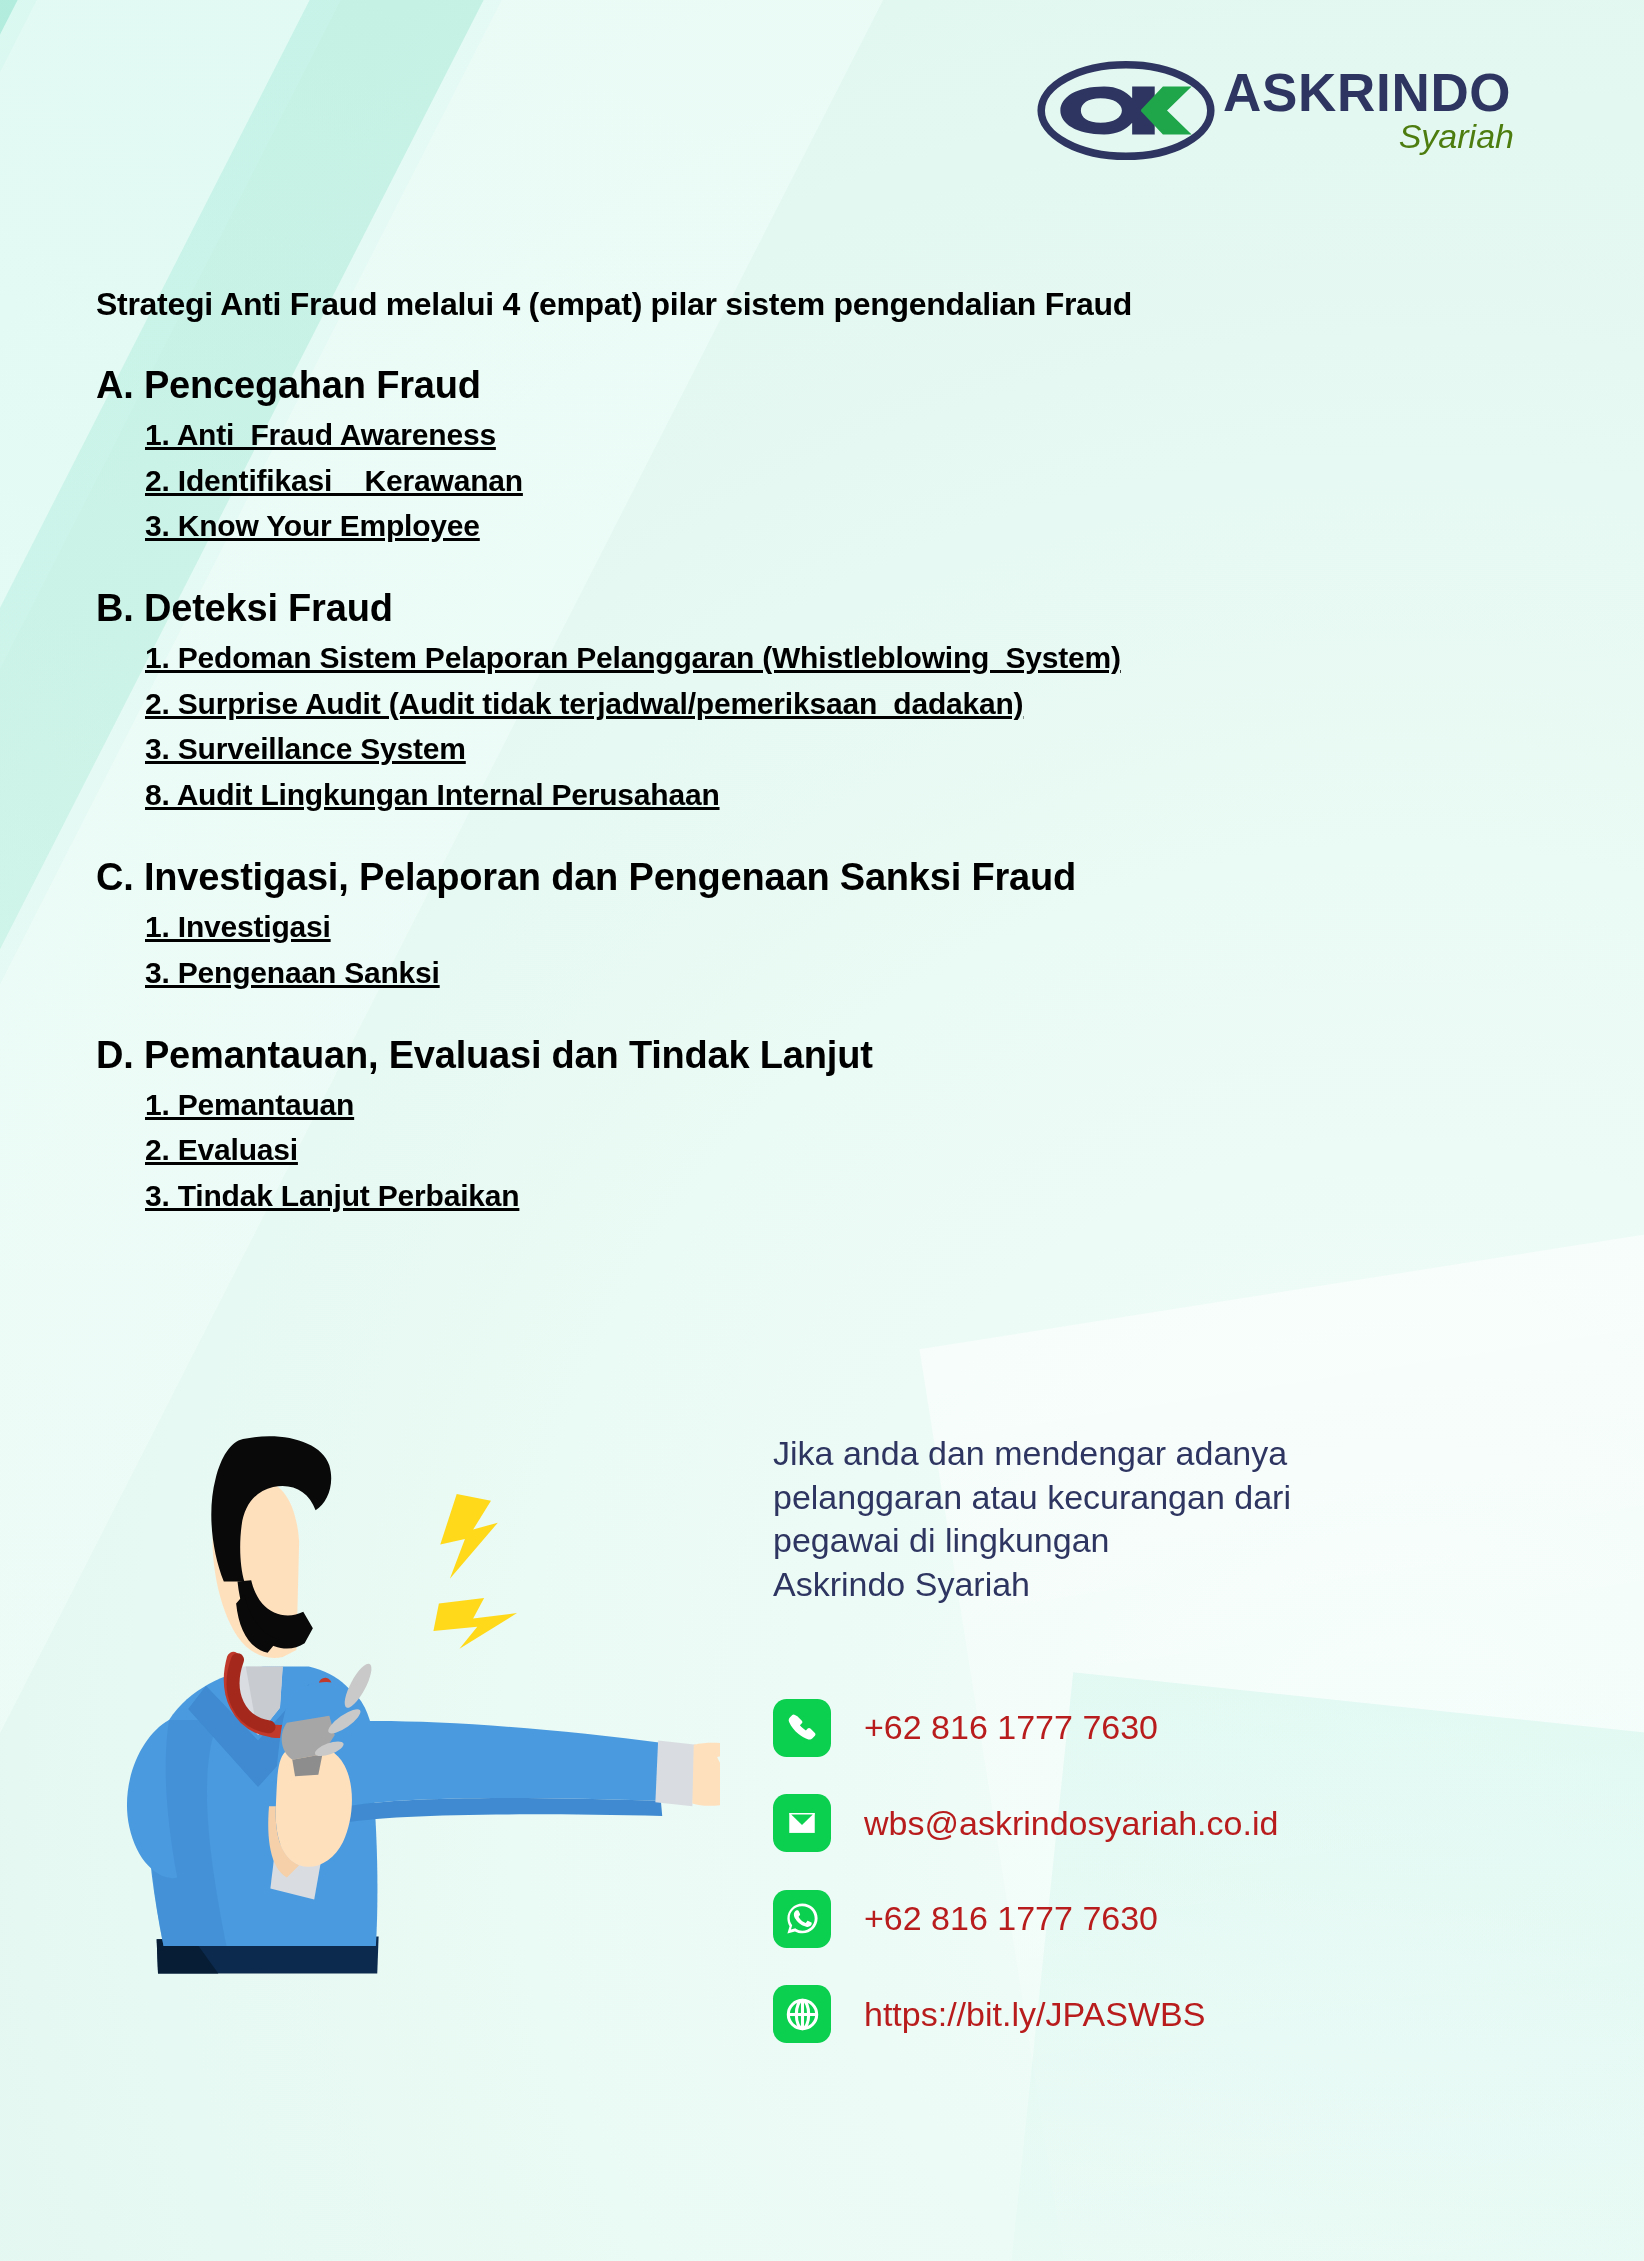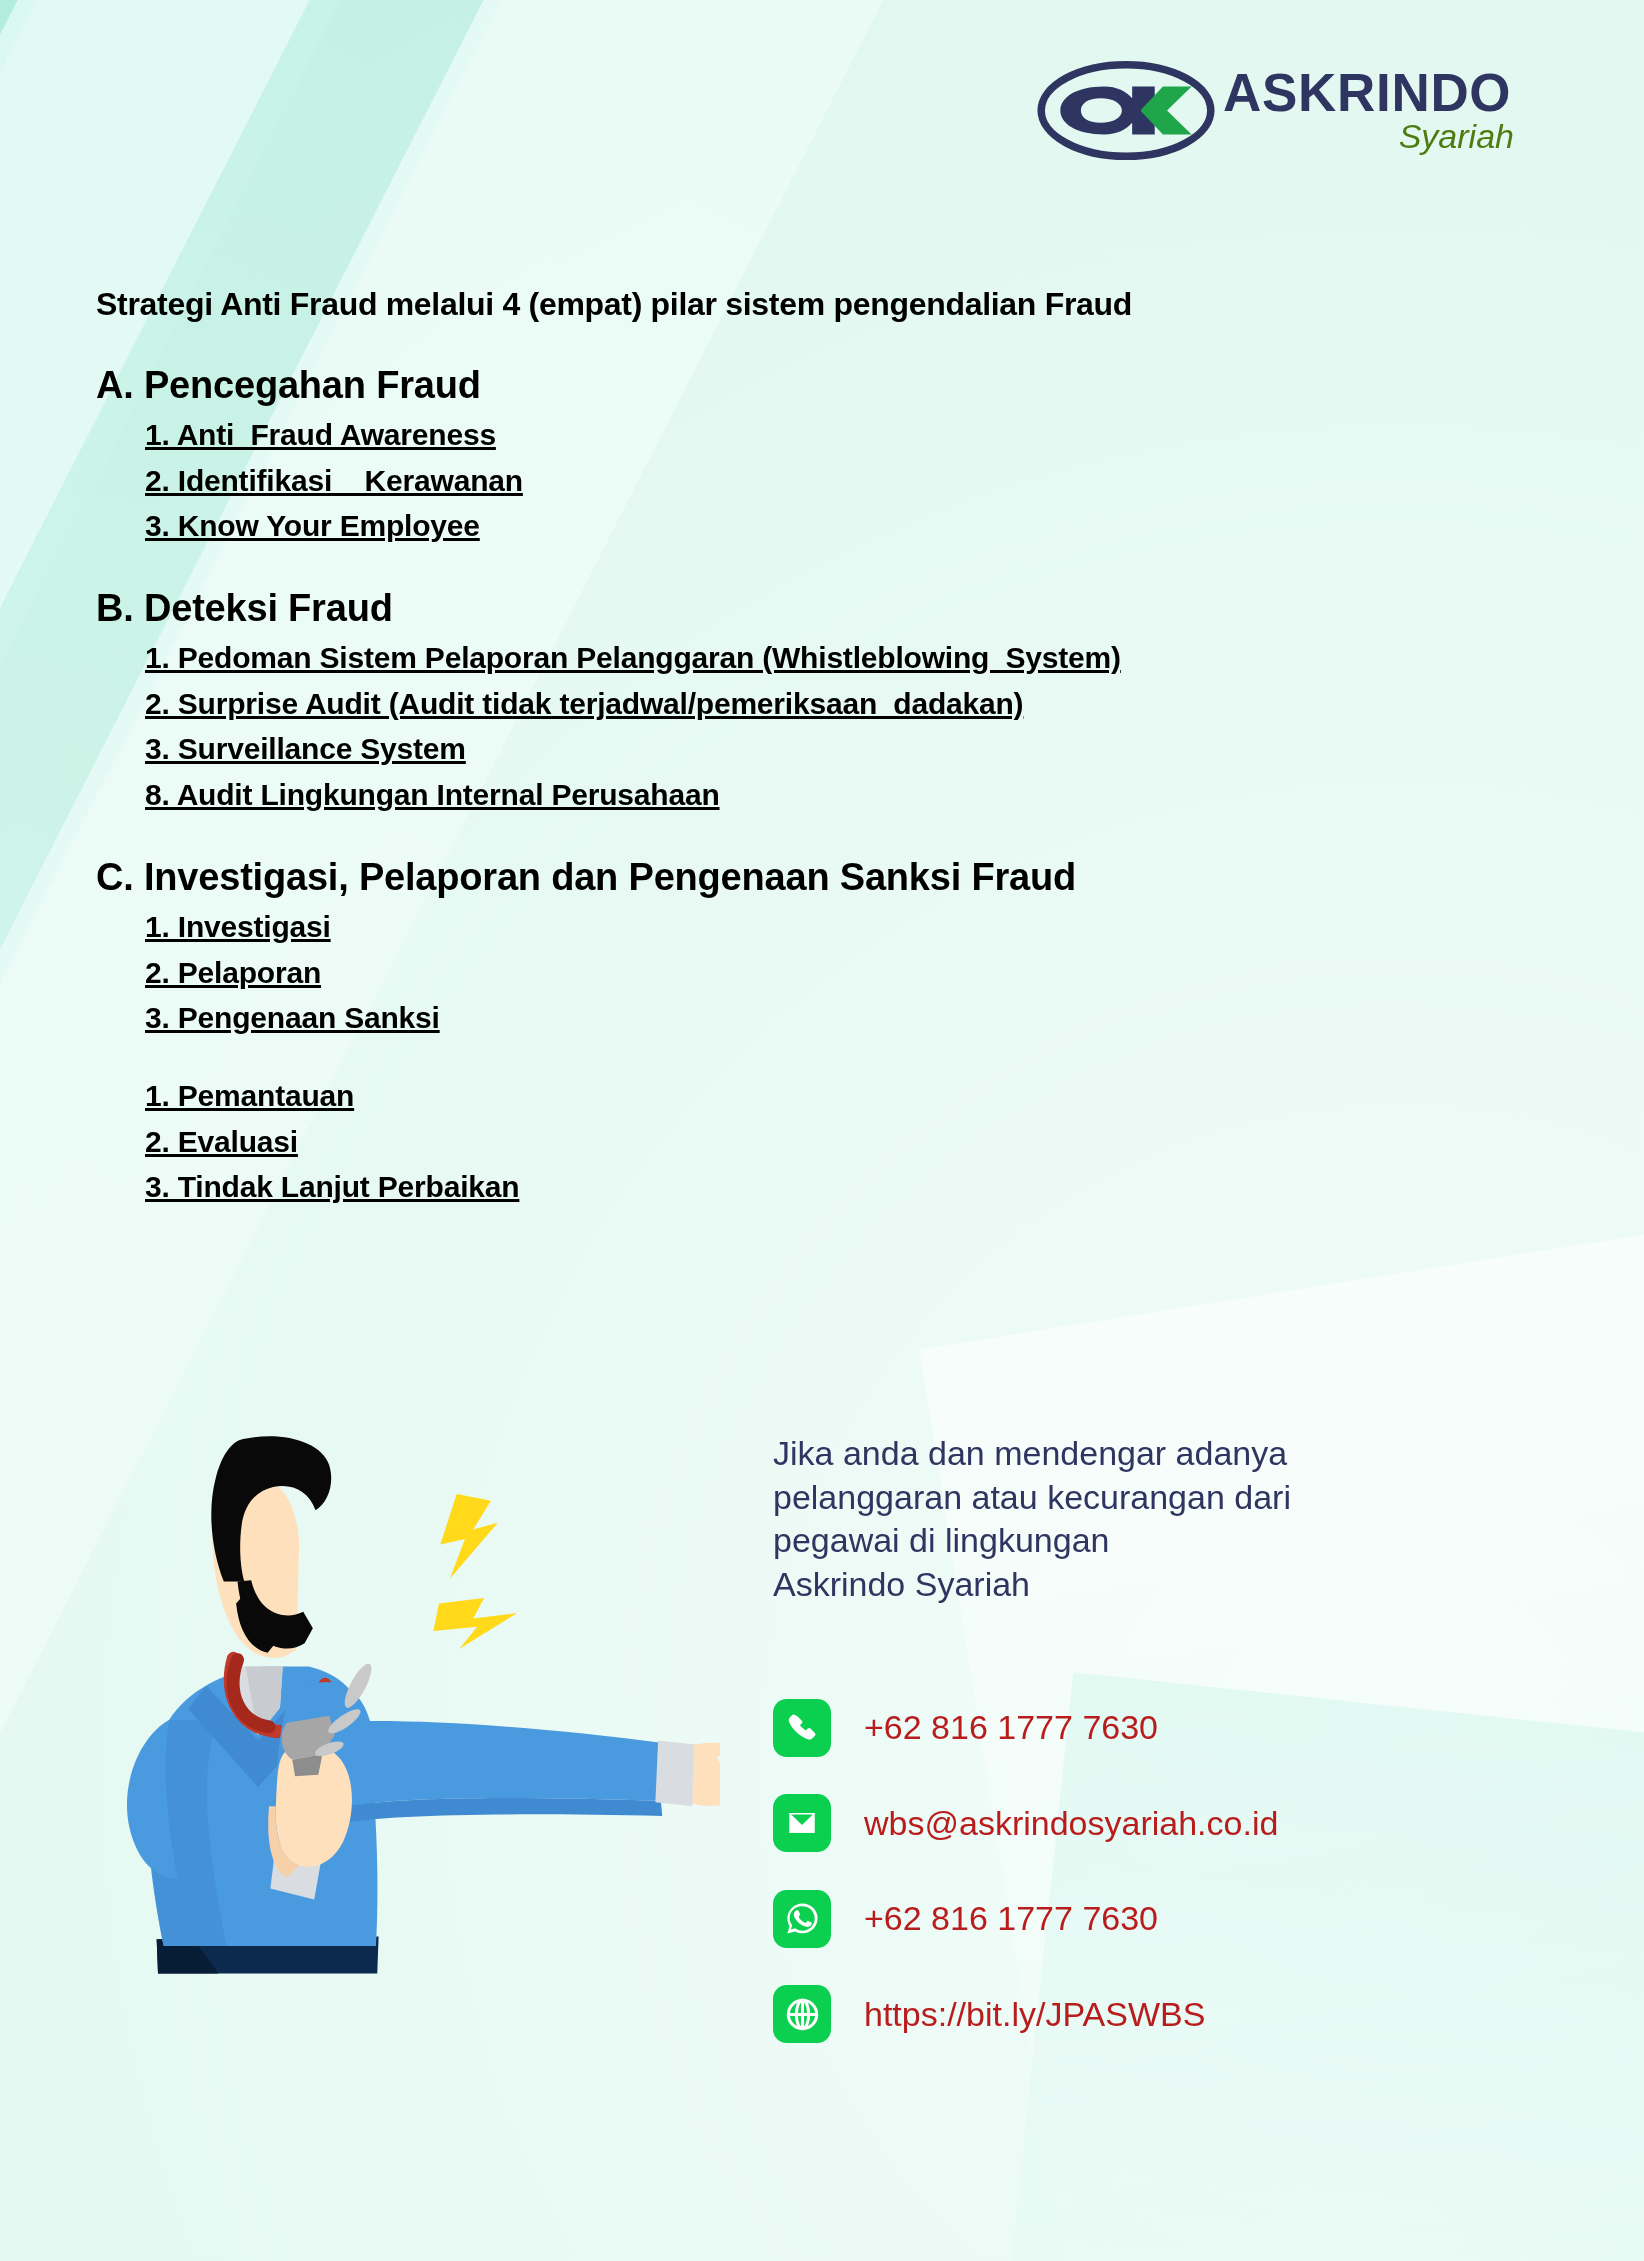--- a/index.html
+++ b/index.html
@@ -125,25 +125,25 @@
     <div class="head">B. Deteksi Fraud</div>
     <div class="item">1. Pedoman Sistem Pelaporan Pelanggaran (Whistleblowing  System)</div>
     <div class="item">2. Surprise Audit (Audit tidak terjadwal/pemeriksaan  dadakan)</div>
     <div class="item">3. Surveillance System</div>
     <div class="item">8. Audit Lingkungan Internal Perusahaan</div>
   </div>
 
   <div class="grp">
     <div class="head">C. Investigasi, Pelaporan dan Pengenaan Sanksi Fraud</div>
     <div class="item">1. Investigasi</div>
-    <div class="item">2. Pelaporan</div>
     <div class="item">3. Pengenaan Sanksi</div>
   </div>
 
   <div class="grp">
+    <div class="head">D. Pemantauan,  Evaluasi dan Tindak Lanjut</div>
     <div class="item">1. Pemantauan</div>
     <div class="item">2. Evaluasi</div>
     <div class="item">3. Tindak Lanjut Perbaikan</div>
   </div>
 </div>
 
 <svg id="figure" viewBox="0 0 900 870">
 
   <path d="M78 790 L80 840 L400 840 L402 786 Z" fill="#0c2a4d"></path>
   <path d="M78 790 L80 840 L168 840 L132 790 Z" fill="#061d35"></path>

